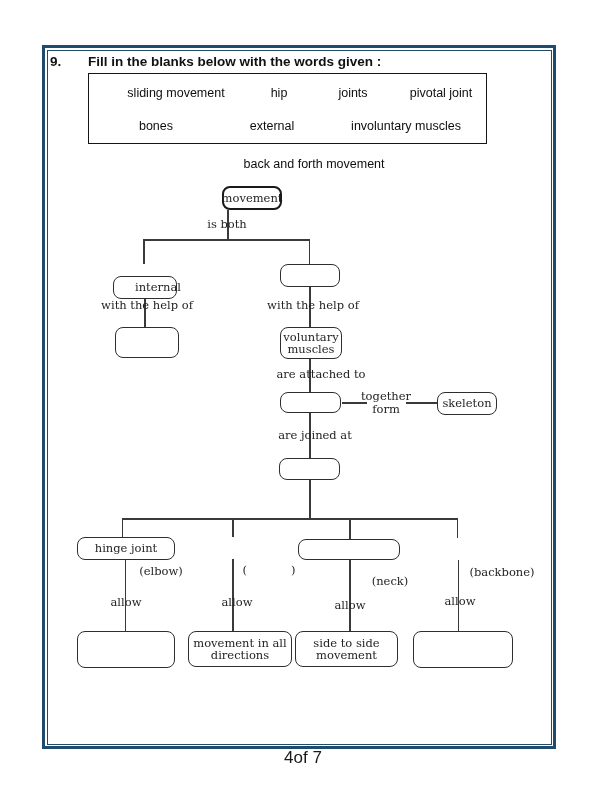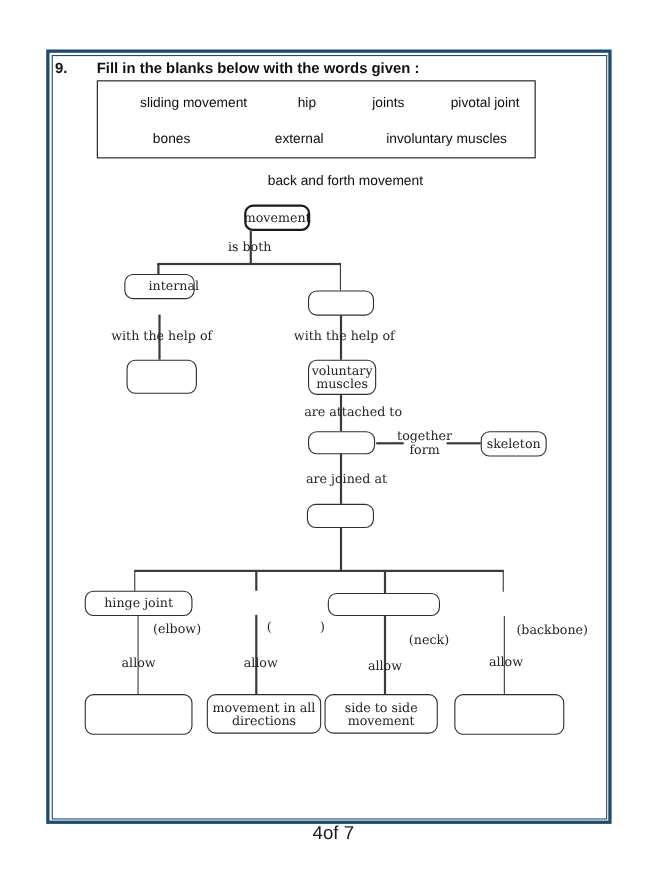--- a/index.html
+++ b/index.html
@@ -73,21 +73,21 @@
     <div class="ln" style="left:121.5px;top:519px;width:1.5px;height:19px;"></div>
     <div class="ln" style="left:232px;top:519px;width:1.5px;height:18px;"></div>
     <div class="ln" style="left:349px;top:519px;width:1.5px;height:21px;"></div>
     <div class="ln" style="left:456.5px;top:519px;width:1.5px;height:19px;"></div>
     <div class="ln" style="left:124.5px;top:559px;width:1.5px;height:74px;"></div>
     <div class="ln" style="left:232px;top:559px;width:1.5px;height:74px;"></div>
     <div class="ln" style="left:349px;top:559px;width:1.5px;height:74px;"></div>
     <div class="ln" style="left:457.5px;top:560px;width:1.5px;height:73px;"></div>
 
     <div class="bx bold" style="left:198px;top:186px;width:60px;height:24px;margin-left:24px;">movement</div>
-    <div class="bx" style="left:113px;top:249px;width:64px;height:23px;padding-left:28px;">internal</div>
+    <div class="bx" style="left:113px;top:276px;width:64px;height:23px;padding-left:28px;">internal</div>
     <div class="bx" style="left:280px;top:264px;width:60px;height:23px;"></div>
     <div class="bx" style="left:115px;top:327px;width:64px;height:31px;"></div>
     <div class="bx" style="left:280px;top:327px;width:62px;height:32px;">voluntary muscles</div>
     <div class="bx" style="left:280px;top:392px;width:61px;height:21px;"></div>
     <div class="bx" style="left:437px;top:392px;width:60px;height:23px;">skeleton</div>
     <div class="bx" style="left:279px;top:458px;width:61px;height:22px;"></div>
     <div class="bx" style="left:77px;top:537px;width:98px;height:23px;">hinge joint</div>
     <div class="bx" style="left:298px;top:539px;width:102px;height:21px;"></div>
     <div class="bx" style="left:77px;top:631px;width:98px;height:37px;"></div>
     <div class="bx" style="left:188px;top:631px;width:104px;height:36px;">movement in all directions</div>

